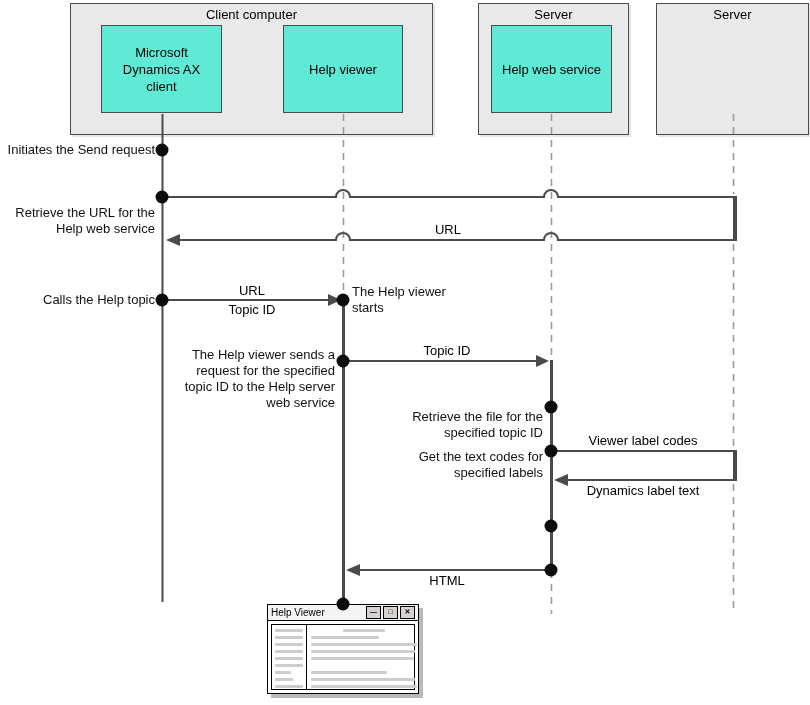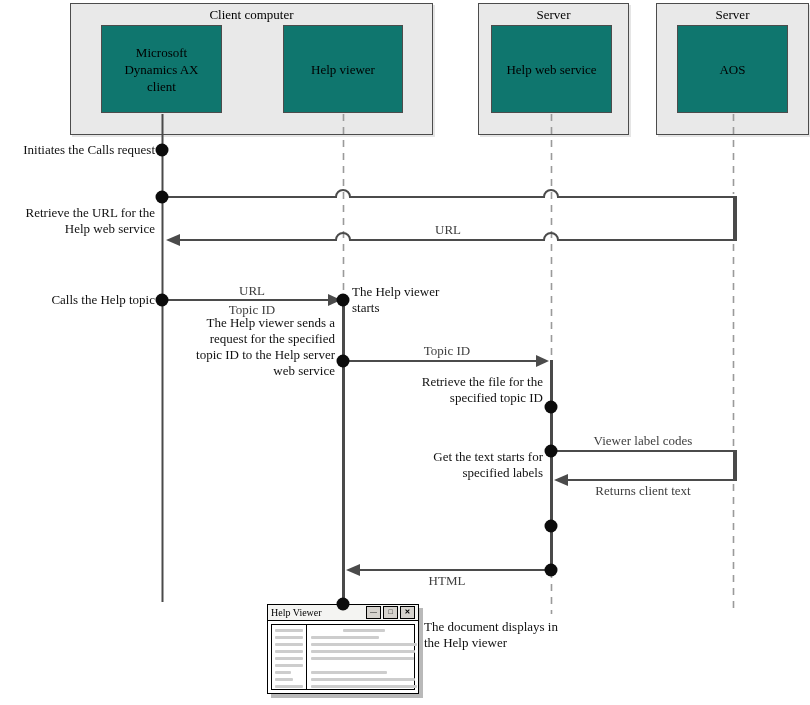--- a/index.html
+++ b/index.html
@@ -1,41 +1,41 @@
 <!DOCTYPE html>
 <html><head>
 <meta charset="utf-8">
 <style>
   html,body{margin:0;padding:0;background:#fff;}
   .canvas{
     position:relative;width:810px;height:705px;background:#fff;overflow:hidden;
-    font-family:Liberation Serif, serif;color:#1a1a1a;
+    font-family:Liberation Sans, sans-serif;color:#1a1a1a;
   }
   
   .group{
     position:absolute;background:#e9e9e9;border:1px solid #4c4c4c;
     box-shadow:2px 2px 0 rgba(0,0,0,0.10);
   }
   .glabel{
     position:absolute;top:3px;left:0;right:0;text-align:center;font-size:13px;color:#000;
   }
   
   .node{
-    position:absolute;background:#0f766e;border:1px solid #4c4c4c;
+    position:absolute;background:#5eead4;border:1px solid #4c4c4c;
     display:flex;align-items:center;justify-content:center;text-align:center;
     font-size:13px;line-height:17px;color:#000;white-space:pre-line;
   }
   
   .ann{
     position:absolute;font-size:13px;line-height:16px;white-space:pre-line;color:#111;
   }
   .ann.right{text-align:right;}
   
   .msg{
-    position:absolute;font-size:13px;color:#404040;text-align:center;white-space:nowrap;
+    position:absolute;font-size:13px;color:#000000;text-align:center;white-space:nowrap;
   }
   
   .overlay{position:absolute;left:0;top:0;z-index:5;pointer-events:none;}
   .ll-dash{stroke:#9a9a9a;stroke-width:1.6;stroke-dasharray:7 6;fill:none;}
   .ll-solid{stroke:#4a4a4a;stroke-width:2;fill:none;}
   .ll-active{stroke:#4a4a4a;stroke-width:3;fill:none;}
   .abar{stroke:#4a4a4a;stroke-width:4;fill:none;}
   .msgline{stroke:#4b4b4b;stroke-width:2;fill:none;}
   .ah{fill:#4b4b4b;stroke:none;}
   .dot{fill:#0c0c0c;stroke:none;}
@@ -79,45 +79,42 @@
   </div>
   <div class="group" style="left:656px;top:3px;width:151px;height:130px">
     <div class="glabel">Server</div>
   </div>
 
   <div class="node" style="left:101px;top:25px;width:119px;height:86px">Microsoft
 Dynamics AX
 client</div>
   <div class="node" style="left:283px;top:25px;width:118px;height:86px">Help viewer</div>
   <div class="node" style="left:491px;top:25px;width:119px;height:86px">Help web service</div>
-  <div class="node" style="left:677px;top:25px;width:109px;height:86px">AOS</div>
 
-  <div class="ann right" style="right:655px;top:142px">Initiates the Calls request</div>
+  <div class="ann right" style="right:655px;top:142px">Initiates the Send request</div>
   <div class="ann right" style="right:655px;top:205px">Retrieve the URL for the
 Help web service</div>
   <div class="ann right" style="right:655px;top:292px">Calls the Help topic</div>
   <div class="ann" style="left:352px;top:284px">The Help viewer
 starts</div>
-  <div class="ann right" style="right:475px;top:315px">The Help viewer sends a
+  <div class="ann right" style="right:475px;top:347px">The Help viewer sends a
 request for the specified
 topic ID to the Help server
 web service</div>
-  <div class="ann right" style="right:267px;top:374px">Retrieve the file for the
+  <div class="ann right" style="right:267px;top:409px">Retrieve the file for the
 specified topic ID</div>
-  <div class="ann right" style="right:267px;top:449px">Get the text starts for
+  <div class="ann right" style="right:267px;top:449px">Get the text codes for
 specified labels</div>
-  <div class="ann" style="left:424px;top:619px">The document displays in
-the Help viewer</div>
 
   <div class="msg" style="left:398px;width:100px;top:222px">URL</div>
   <div class="msg" style="left:202px;width:100px;top:283px">URL</div>
   <div class="msg" style="left:202px;width:100px;top:302px">Topic ID</div>
   <div class="msg" style="left:397px;width:100px;top:343px">Topic ID</div>
   <div class="msg" style="left:568px;width:150px;top:433px">Viewer label codes</div>
-  <div class="msg" style="left:568px;width:150px;top:483px">Returns client text</div>
+  <div class="msg" style="left:568px;width:150px;top:483px">Dynamics label text</div>
   <div class="msg" style="left:397px;width:100px;top:573px">HTML</div>
 
   <div class="hv-window">
     <div class="hv-titlebar">
       <span class="hv-title">Help Viewer</span>
       <span class="hv-btn">—</span>
       <span class="hv-btn">□</span>
       <span class="hv-btn">✕</span>
     </div>
     <div class="hv-body">

